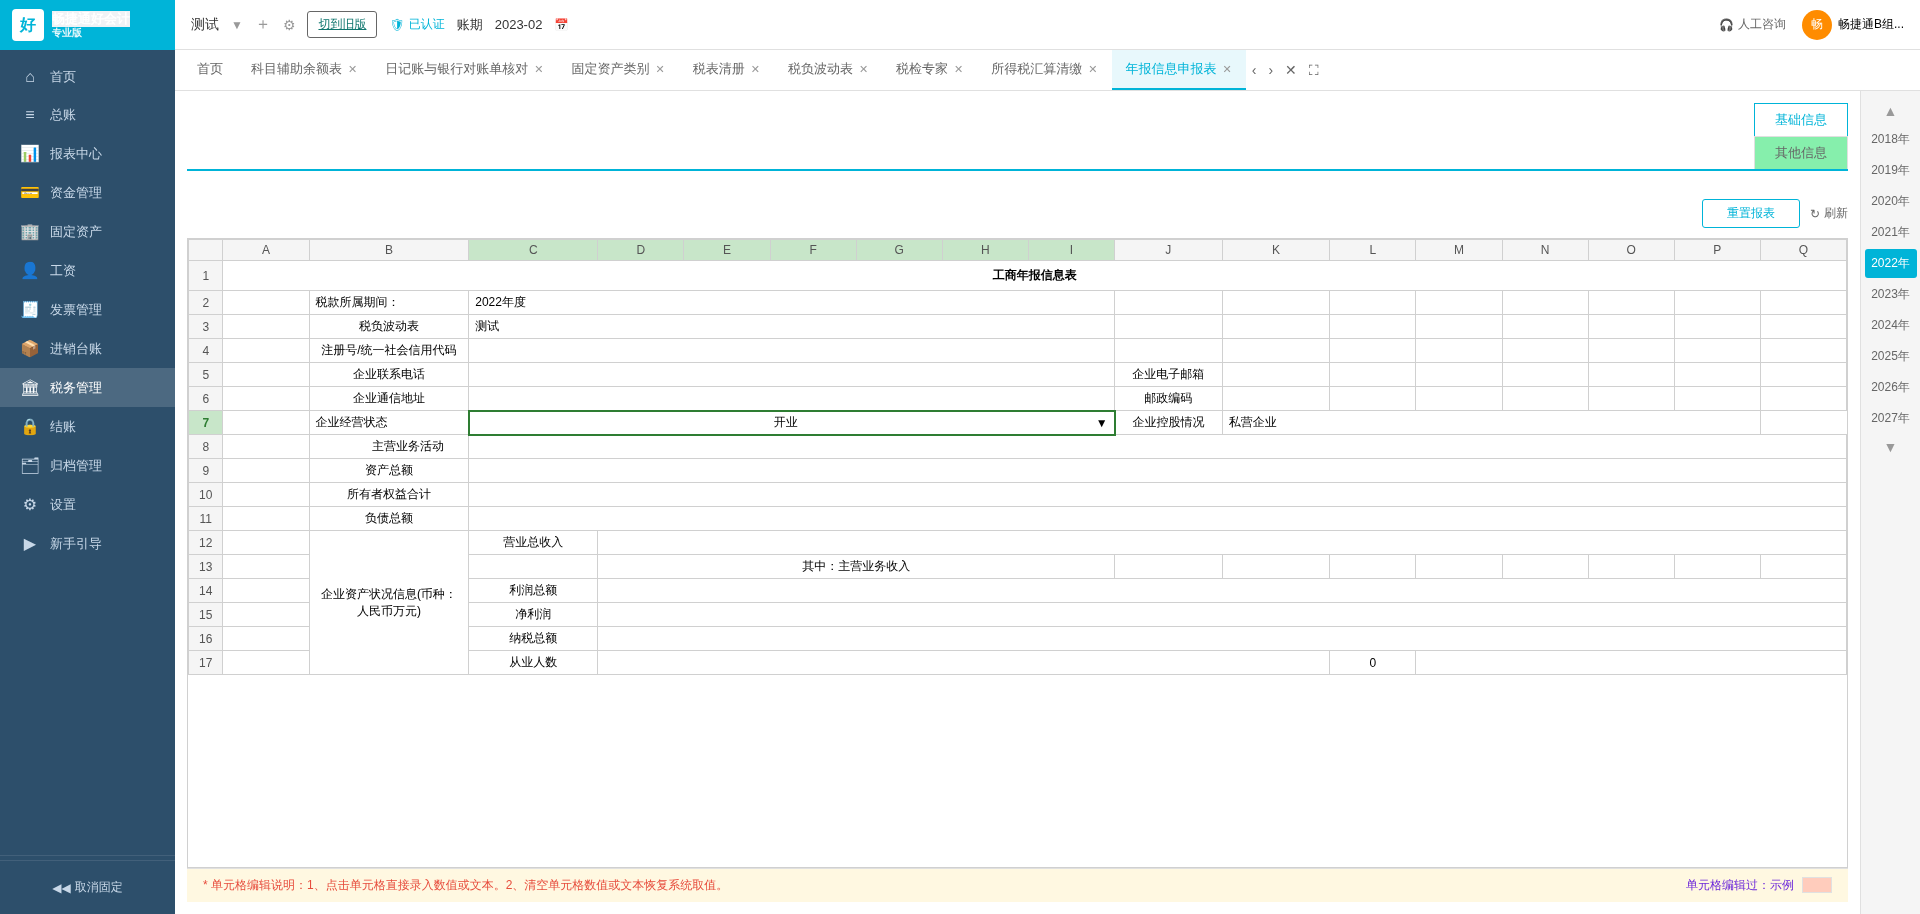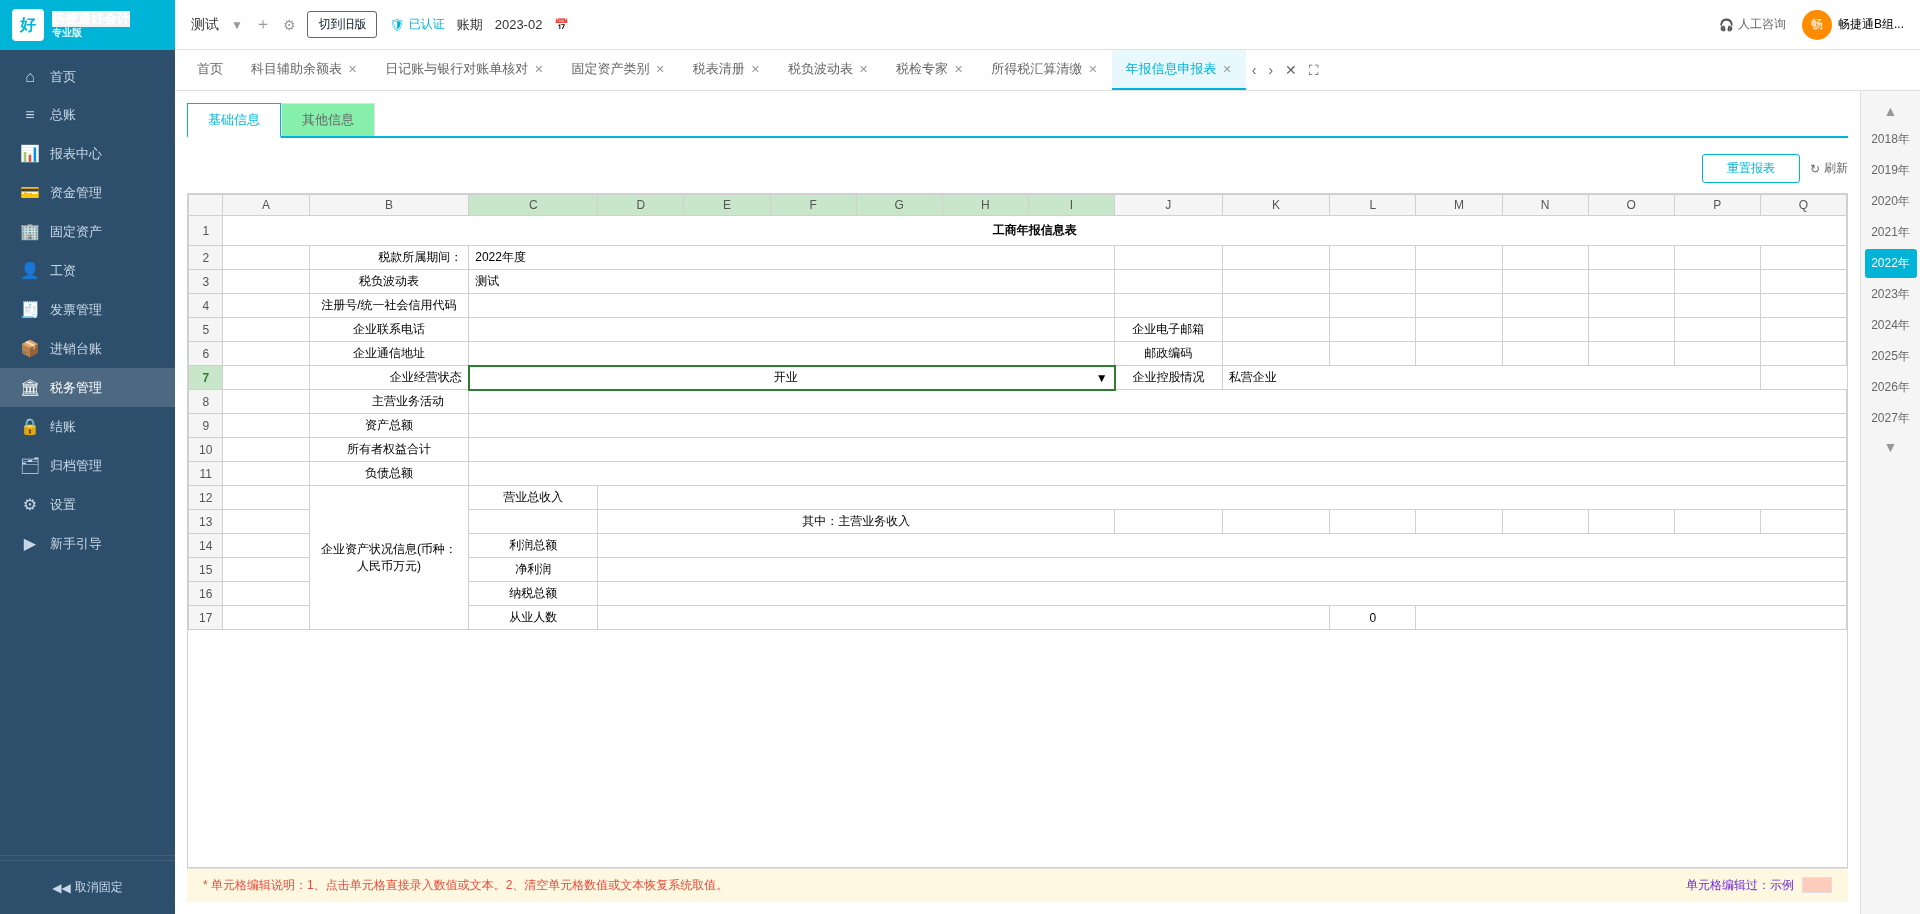--- a/index.html
+++ b/index.html
@@ -93,21 +93,22 @@
     .topbar-company { font-size: 14px; color: #333; }
     .topbar-arrow { color: #999; cursor: pointer; }
     .topbar-add { color: #999; cursor: pointer; font-size: 16px; }
     .topbar-gear { color: #999; cursor: pointer; font-size: 14px; }
     .topbar-switch-btn {
       border: 1px solid #666;
       padding: 4px 10px;
       border-radius: 3px;
       cursor: pointer;
       font-size: 12px;
-      color: #0f172a;
+      color: #0f766e;
+      text-decoration: underline;
     }
     .topbar-badge {
       display: flex; align-items: center; gap: 4px;
       color: #00b4d8; font-size: 12px;
     }
     .topbar-period { color: #333; font-size: 13px; }
     .topbar-calendar { color: #999; cursor: pointer; }
     .topbar-right { margin-left: auto; display: flex; align-items: center; gap: 16px; }
     .topbar-help { display: flex; align-items: center; gap: 4px; color: #666; cursor: pointer; font-size: 12px; }
     .topbar-user { display: flex; align-items: center; gap: 6px; cursor: pointer; }
@@ -164,22 +165,23 @@
       flex-direction: column;
       overflow: hidden;
       padding: 12px;
     }
 
     
     .sub-tabs {
       display: flex;
       gap: 0;
       border-bottom: 2px solid #00b4d8;
-      margin-bottom: 16px;
+      margin-bottom: 28px;
       align-items: flex-end;
+      flex-direction: column;
     }
     .sub-tab {
       padding: 7px 20px;
       cursor: pointer;
       font-size: 13px;
       color: #666;
       border: 1px solid #e0e0e0;
       border-bottom: none;
       background: #86efac;
     }
@@ -530,21 +532,21 @@
           <tbody>
 
             <tr>
               <td class="row-num">1</td>
               <td colspan="17" class="title-cell" style="height:30px;">工商年报信息表</td>
             </tr>
 
             <tr>
               <td class="row-num">2</td>
               <td></td>
-              <td style="text-align:right;margin-left:28px;">税款所属期间：</td>
+              <td style="margin-left:28px;">税款所属期间：</td>
               <td colspan="7">2022年度</td>
               <td></td>
               <td></td>
               <td></td>
               <td></td>
               <td></td>
               <td></td>
               <td></td>
               <td></td>
             </tr>
@@ -605,21 +607,21 @@
               <td></td>
               <td></td>
               <td></td>
               <td></td>
               <td></td>
             </tr>
 
             <tr>
               <td class="row-num" style="background:#c8e6c9; color:#2e7d32; font-weight:bold;">7</td>
               <td></td>
-              <td style="text-align:right;font-family:Liberation Mono, monospace;">企业经营状态</td>
+              <td style="text-align:left;font-family:Liberation Mono, monospace;">企业经营状态</td>
               <td colspan="7" style="border: 2px solid #2e7d32; padding:2px 6px;">
                 <div style="display:flex; align-items:center; justify-content:space-between;">
                   <span style="flex:1; text-align:center;">开业</span>
                   <span>▼</span>
                 </div>
               </td>
               <td style="text-align:center;">企业控股情况</td>
               <td colspan="6">私营企业</td>
             </tr>
 

